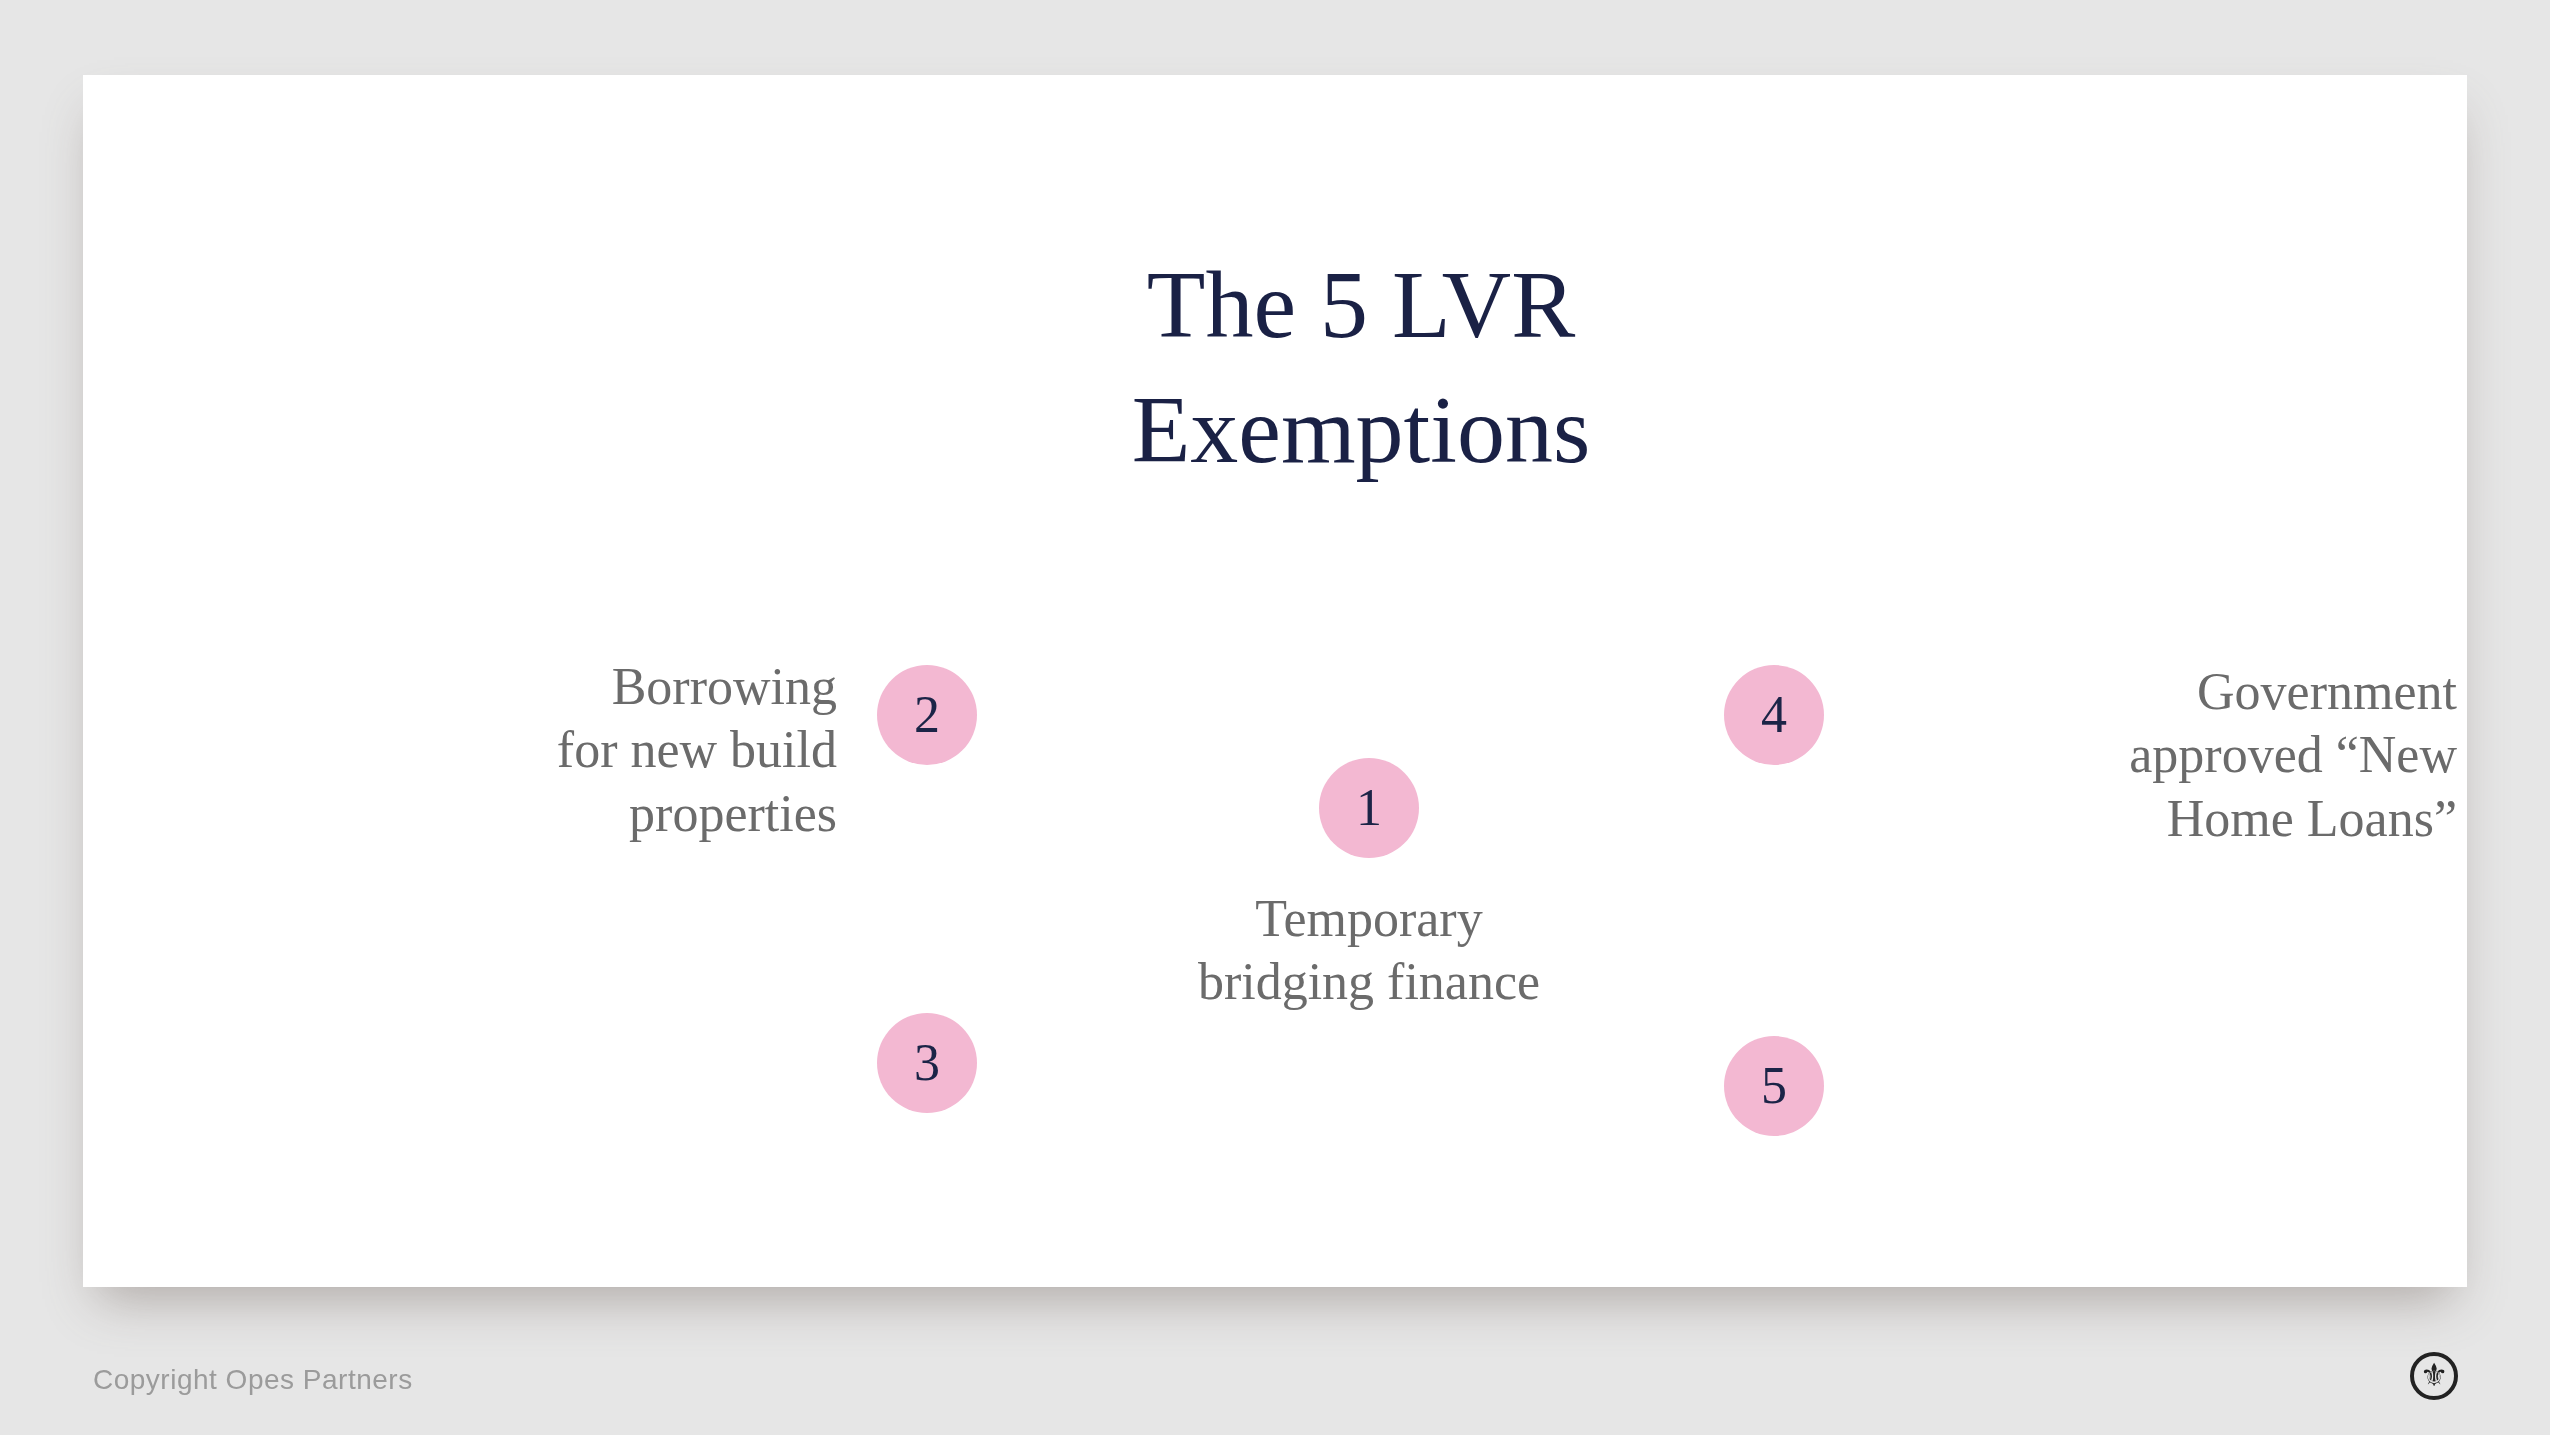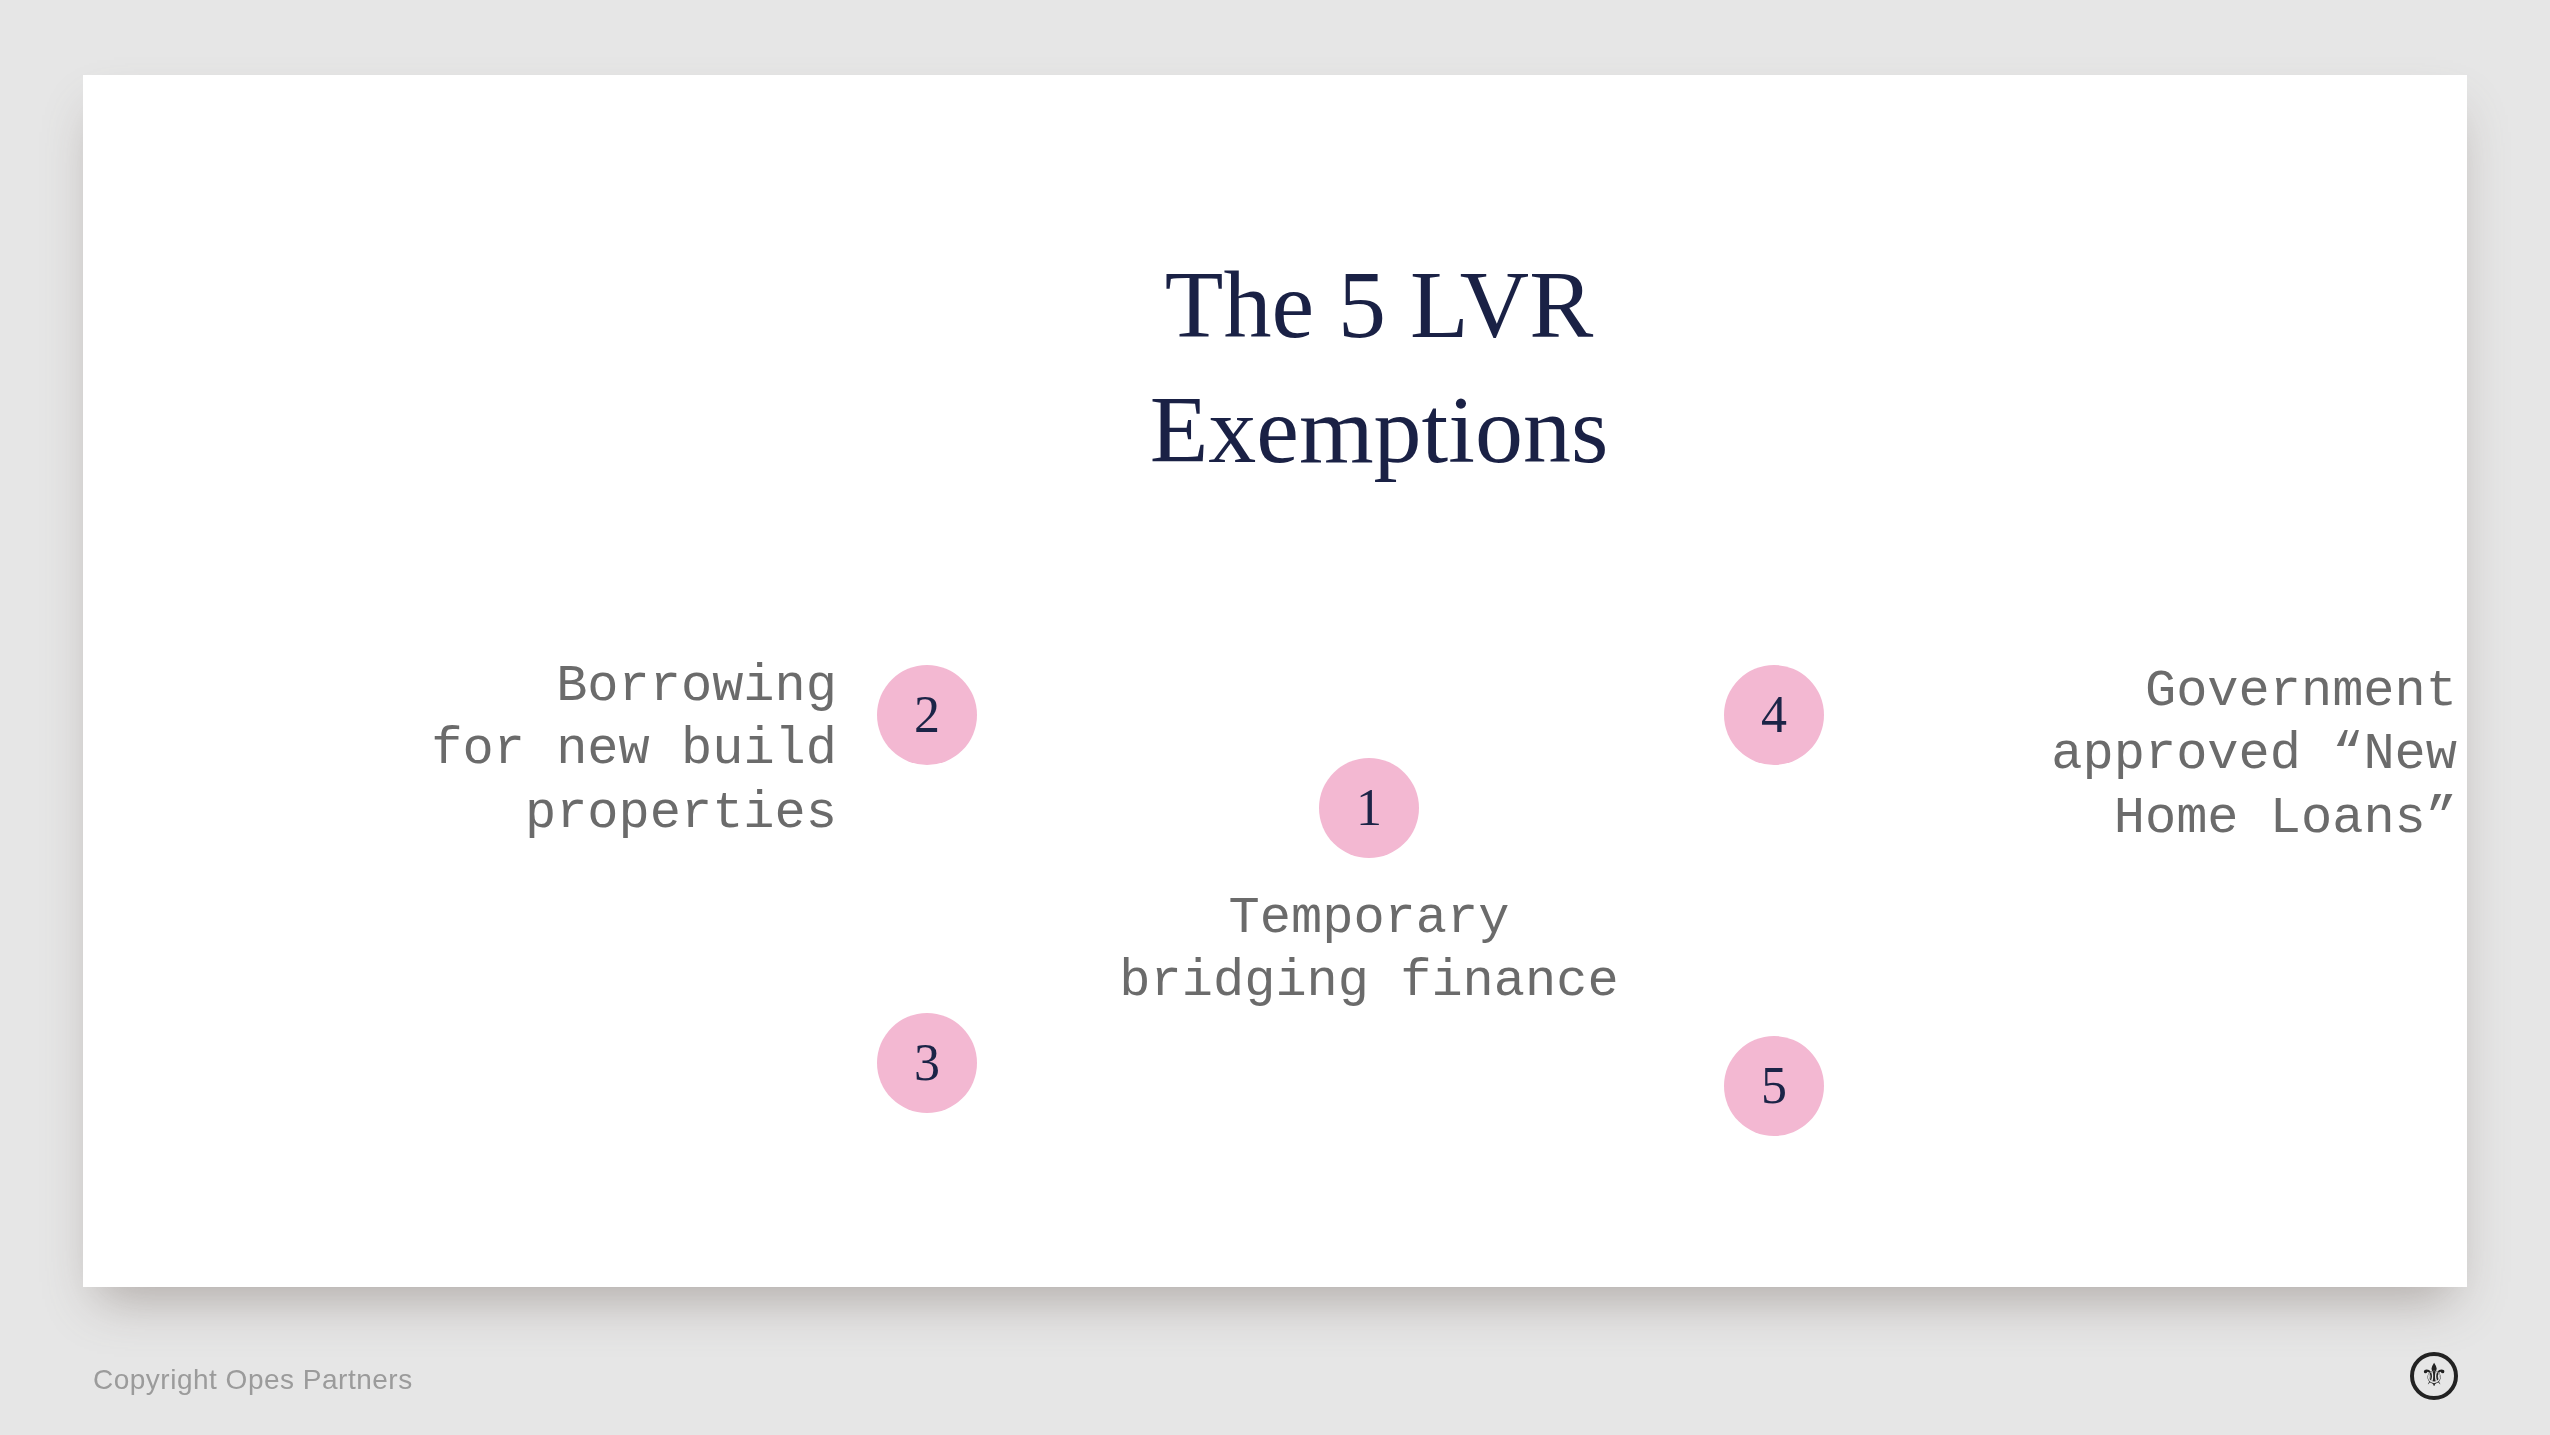--- a/index.html
+++ b/index.html
@@ -24,21 +24,21 @@
     position: absolute;
     left: 83px;
     top: 75px;
     width: 2384px;
     height: 1212px;
     background: #ffffff;
     box-shadow: 0 26px 48px -14px rgba(110, 98, 92, 0.45);
   }
   .title {
     position: absolute;
-    left: 396px;
+    left: 378px;
     top: 168px;
     width: 1800px;
     margin: 0;
     text-align: center;
     font-family: "Liberation Serif", serif;
     font-weight: 400;
     font-size: 96px;
     line-height: 1.3;
     color: #1a2145;
     white-space: pre-line;
@@ -54,21 +54,21 @@
     justify-content: center;
   }
   .badge-num {
     font-family: "Liberation Serif", serif;
     font-size: 52px;
     line-height: 1;
     color: #1b2447;
   }
   .item-text {
     position: absolute;
-    font-family: Liberation Mono, monospace;
+    font-family: Liberation Serif, serif;
     font-size: 52px;
     line-height: 1.22;
     color: #6b6b6b;
     white-space: pre-line;
   }
   
   .pos-c1 { left: 1236px; top: 683px; }
   .pos-c2 { left: 794px;  top: 590px; }
   .pos-c3 { left: 794px;  top: 938px; }
   .pos-c4 { left: 1641px; top: 590px; }

